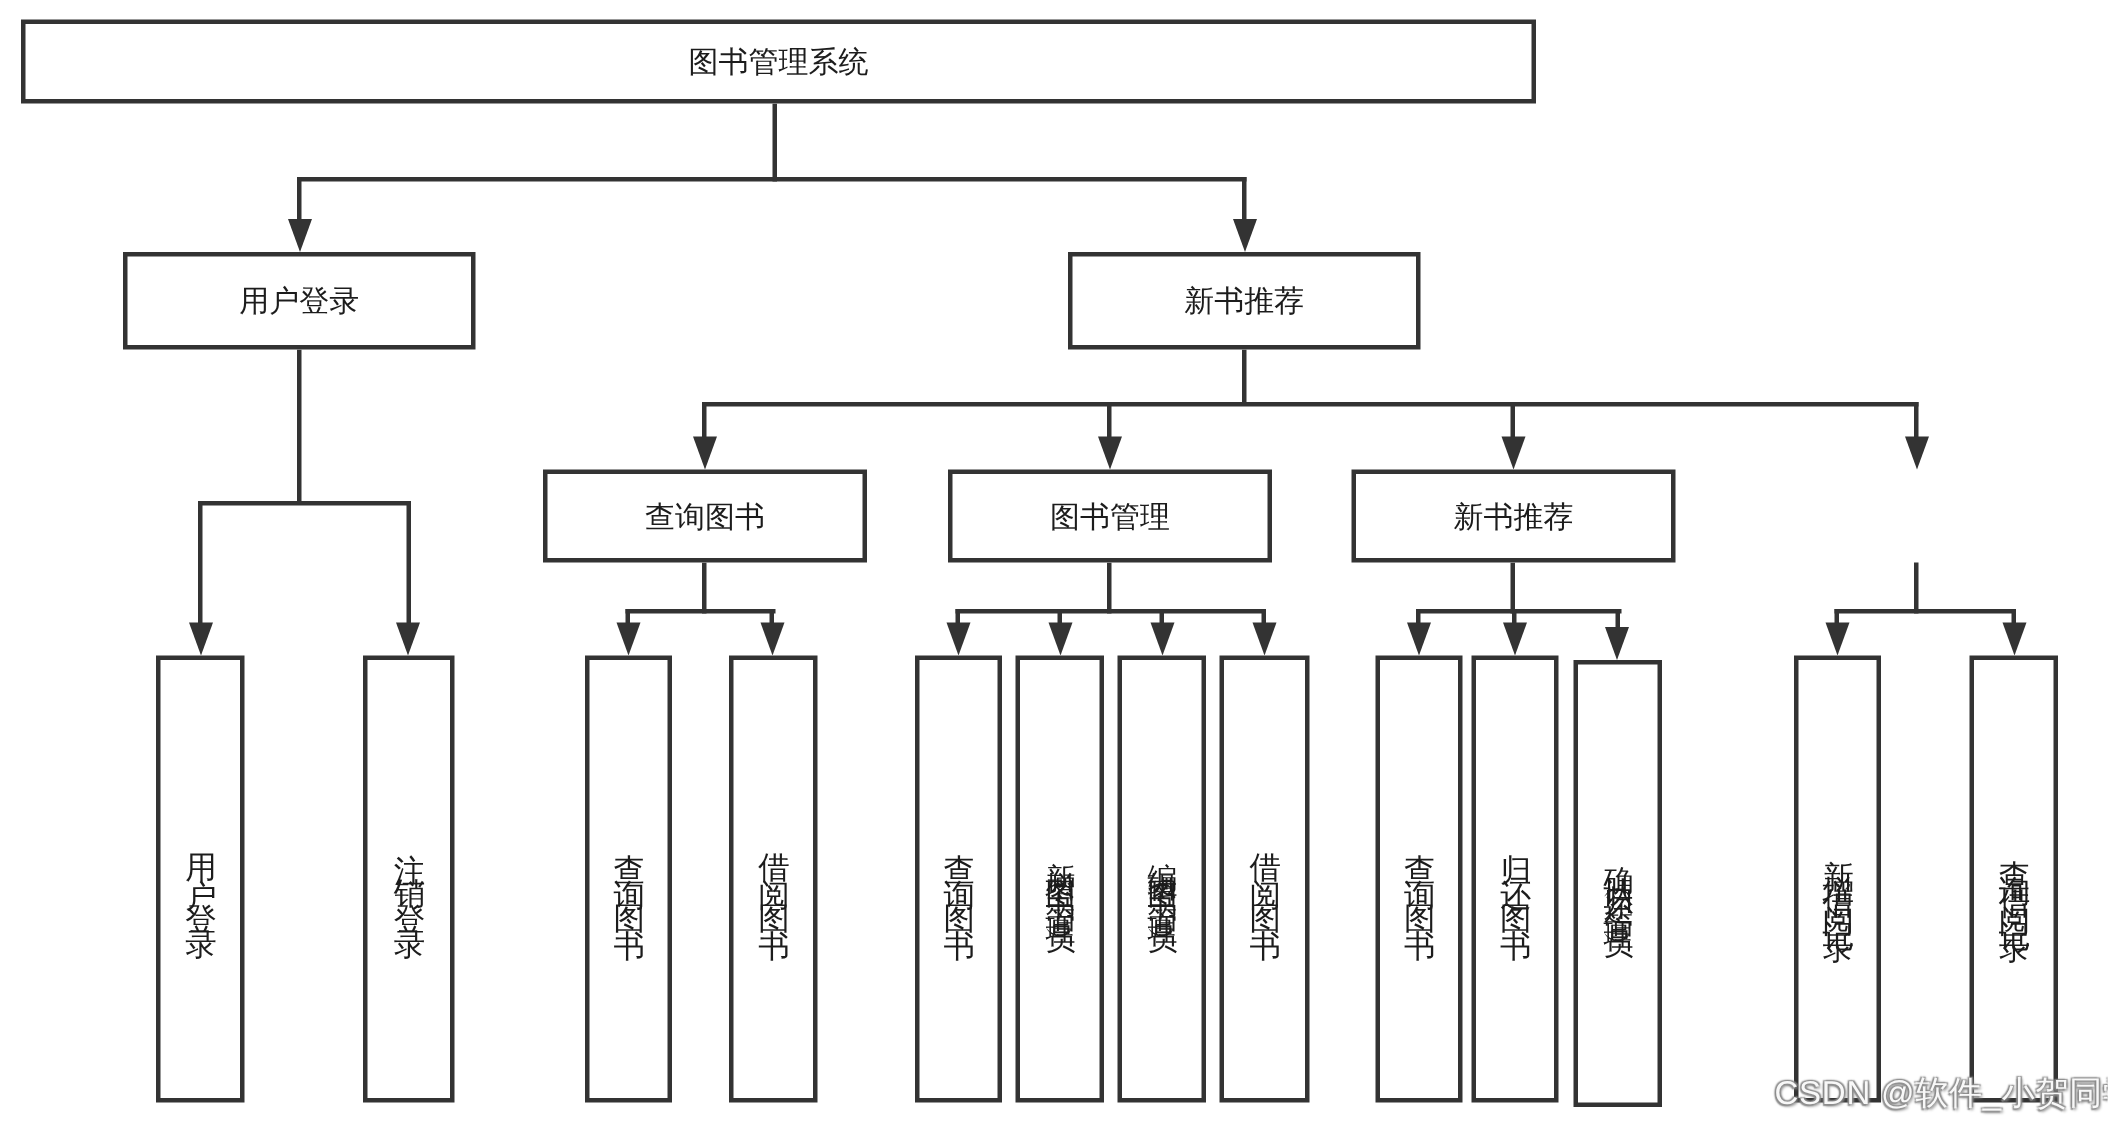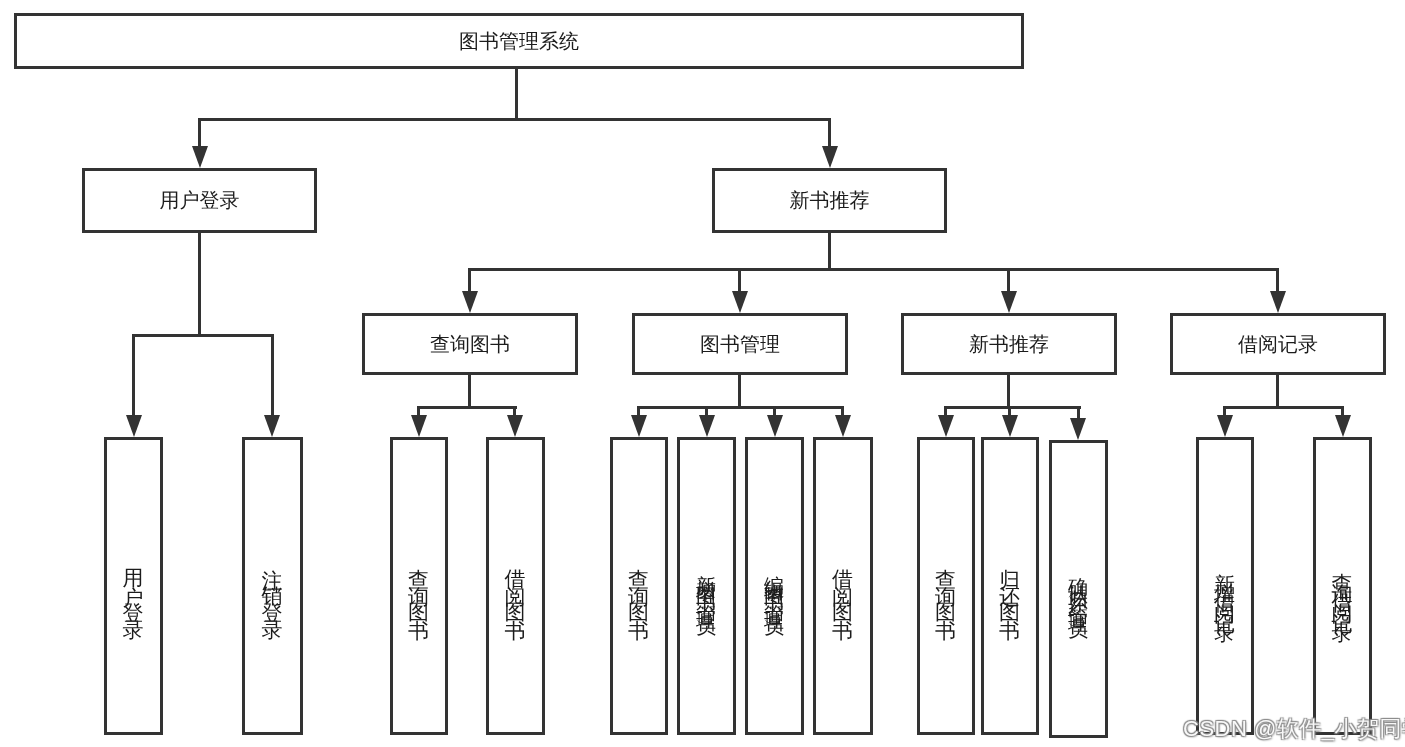--- a/index.html
+++ b/index.html
@@ -115,23 +115,20 @@
 
   <div class="box" style="left:362px;top:313px;width:216px;height:62px;">
     <span>查询图书</span>
   </div>
   <div class="box" style="left:632px;top:313px;width:216px;height:62px;">
     <span>图书管理</span>
   </div>
   <div class="box" style="left:901px;top:313px;width:216px;height:62px;">
     <span>新书推荐</span>
   </div>
-  <div class="box" style="left:1170px;top:313px;width:216px;height:62px;">
-    <span>借阅记录</span>
-  </div>
 
   <div class="vbox" style="left:104px;top:437px;width:59px;height:298px;">
     <span class="vlabel">用户登录</span>
   </div>
   <div class="vbox" style="left:242px;top:437px;width:61px;height:298px;">
     <span class="vlabel">注销登录</span>
   </div>
 
   <div class="vbox" style="left:390px;top:437px;width:58px;height:298px;">
     <span class="vlabel">查询图书</span>

